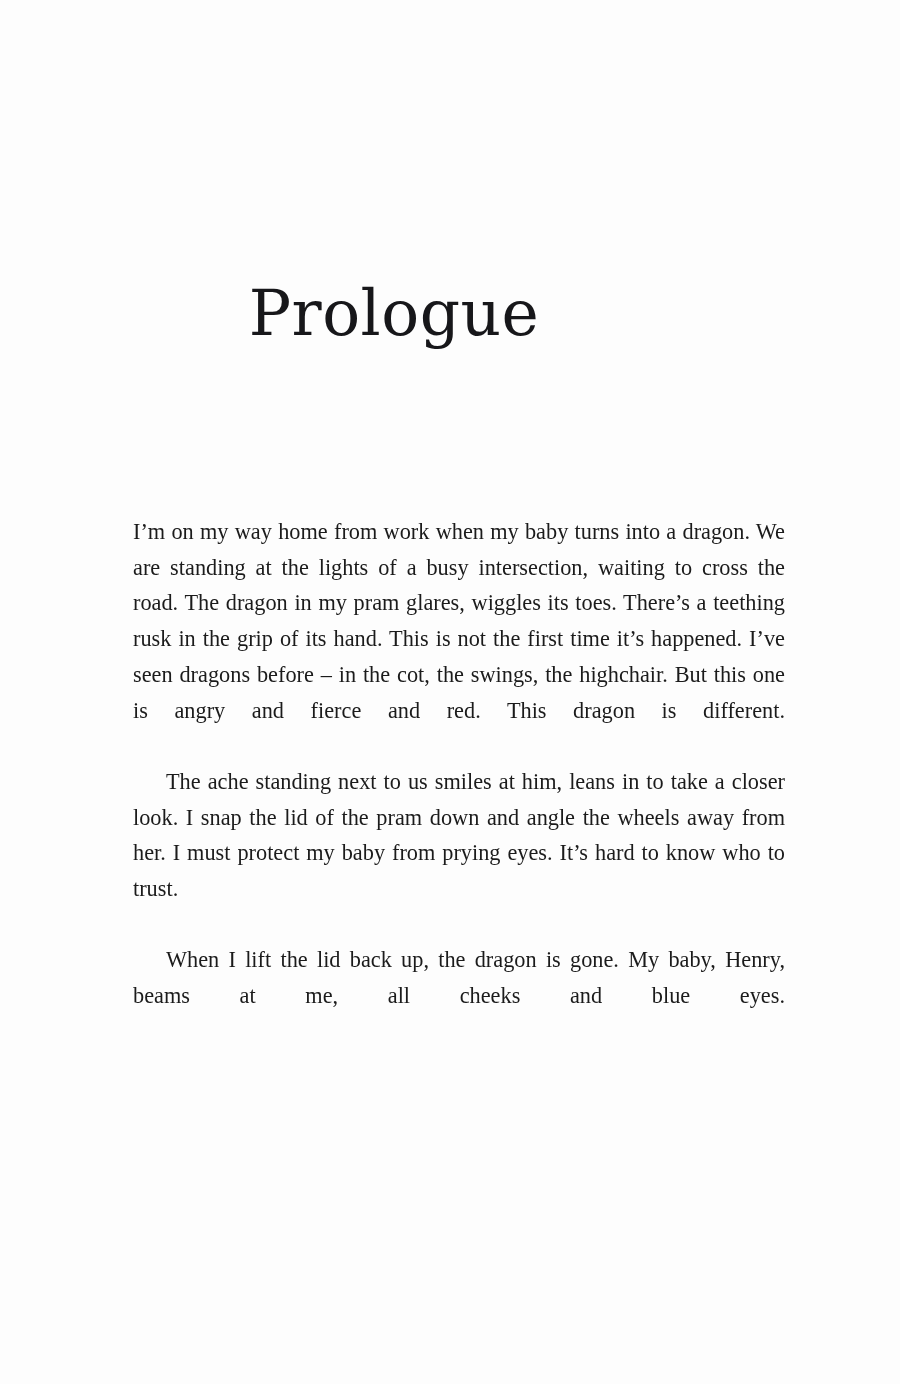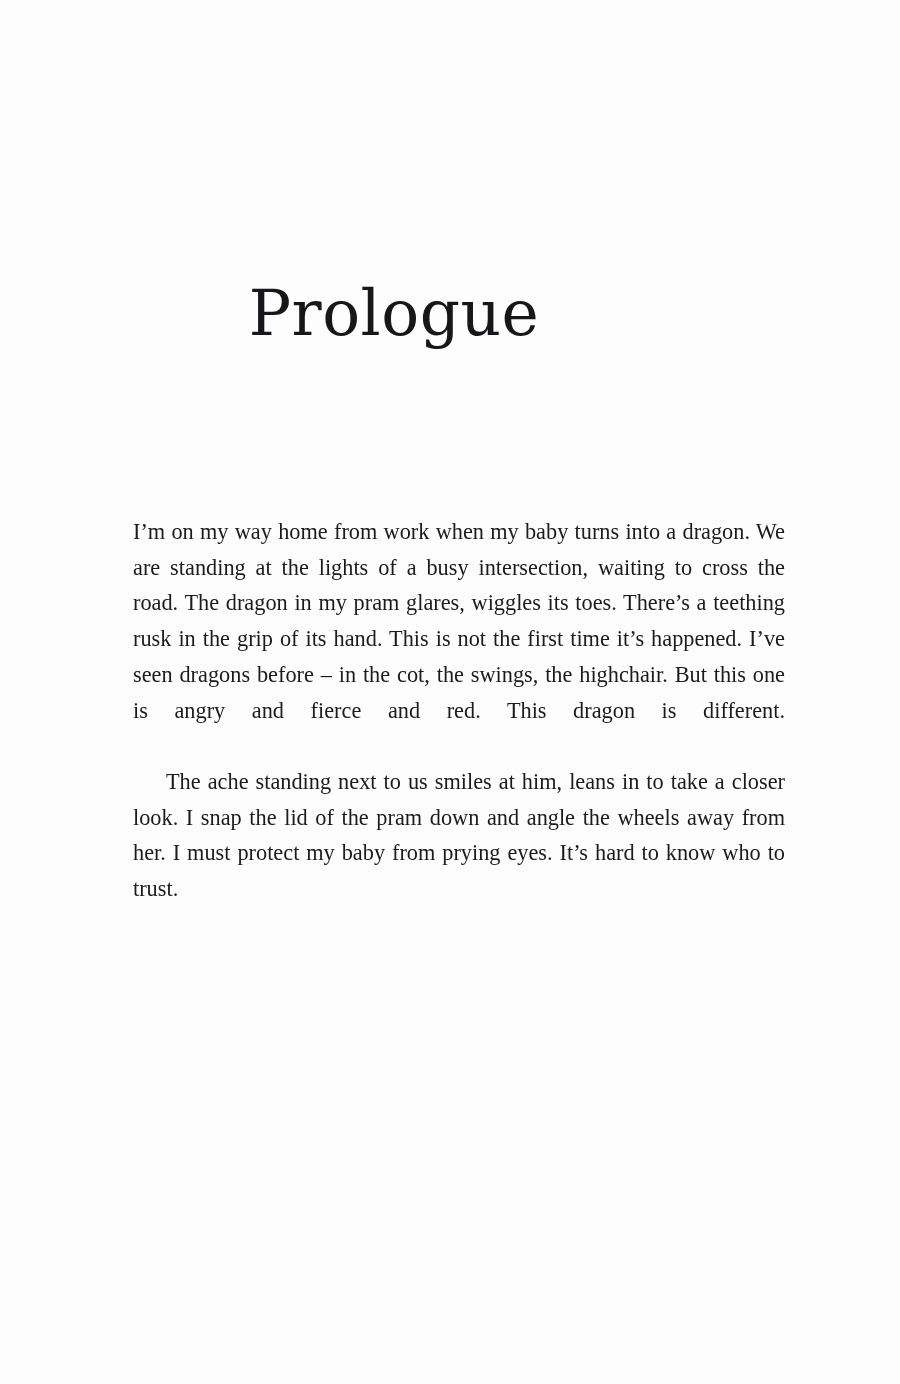--- a/index.html
+++ b/index.html
@@ -75,15 +75,16 @@
 </head>
 <body>
 
 <div class="page">
 
   <h1 class="chapter-title">Prologue</h1>
 
   <div class="text-block">
     <p class="body-paragraph first-paragraph">I’m on my way home from work when my baby turns into a dragon. We are standing at the lights of a busy intersection, waiting to cross the road. The dragon in my pram glares, wiggles its toes. There’s a teething rusk in the grip of its hand. This is not the first time it’s happened. I’ve seen dragons before – in the cot, the swings, the highchair. But this one is angry and fierce and red. This dragon is different.</p>
     <p class="body-paragraph">The ache standing next to us smiles at him, leans in to take a closer look. I snap the lid of the pram down and angle the wheels away from her. I must protect my baby from prying eyes. It’s hard to know who to trust.</p>
+    <p class="body-paragraph">When I lift the lid back up, the dragon is gone. My baby, Henry, beams at me, all cheeks and blue eyes.</p>
   </div>
 
 </div>
 
 </body></html>

